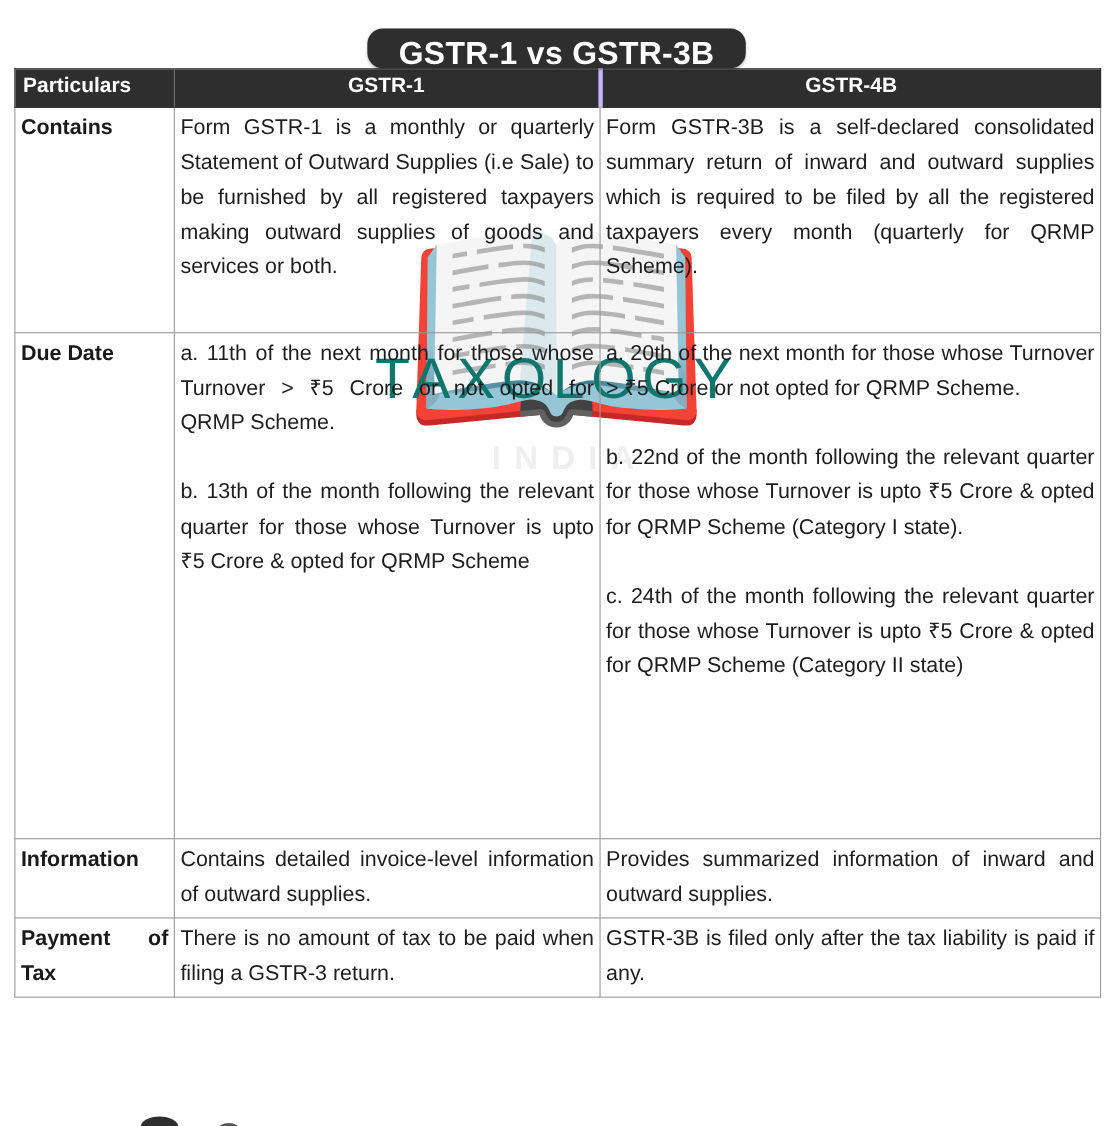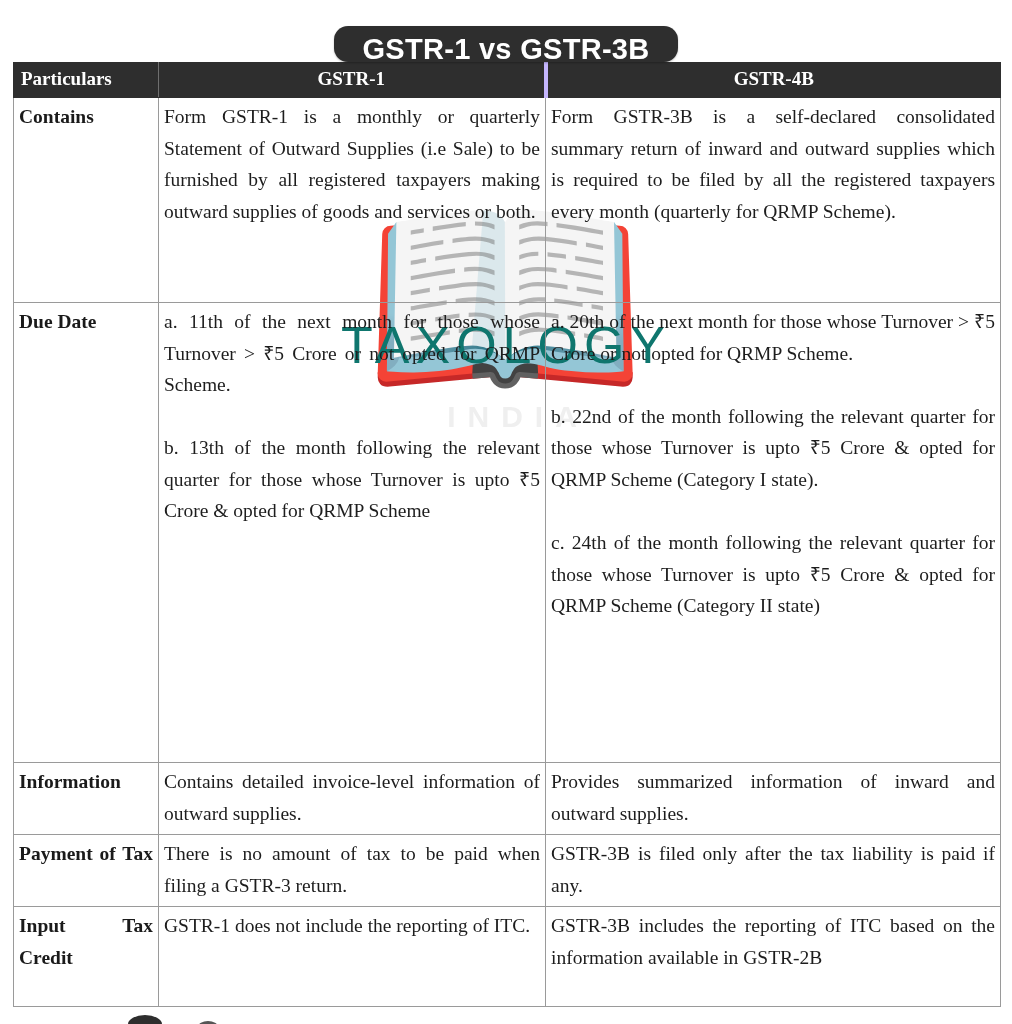--- a/index.html
+++ b/index.html
@@ -81,21 +81,20 @@
     white-space: nowrap;
     box-shadow: 0 1px 2px rgba(0,0,0,0.25);
   }
 
   
   .table-wrap {
     position: relative;
     z-index: 2;
     margin: 0 12px 16px 13px;
     width: 987px;
-    font-family: Liberation Serif, serif;
   }
   table.cmp {
     width: 987px;
     border-collapse: collapse;
     table-layout: fixed;
     background: transparent;
   }
   table.cmp col.c1 { width: 145px; }
   table.cmp col.c2 { width: 387px; }
   table.cmp col.c3 { width: 455px; }
@@ -252,29 +251,20 @@
         <tr class="r-payment">
           <td class="rowhead">Payment of Tax</td>
           <td class="body">
             <p class="lastline-left">There is no amount of tax to be paid when filing a GSTR-3 return.</p>
           </td>
           <td class="body">
             <p class="lastline-left">GSTR-3B is filed only after the tax liability is paid if any.</p>
           </td>
         </tr>
 
-        <tr class="r-itc">
-          <td class="rowhead">Input Tax Credit</td>
-          <td class="body">
-            <p class="lastline-left">GSTR-1 does not include the reporting of ITC.</p>
-          </td>
-          <td class="body">
-            <p class="lastline-left">GSTR-3B includes the reporting of ITC based on the information available in GSTR-2B</p>
-          </td>
-        </tr>
 
       </tbody>
     </table>
   </div>
 
   <div class="bottom-dots">
     <span class="dot a"></span>
     <span class="dot b"></span>
   </div>
 

